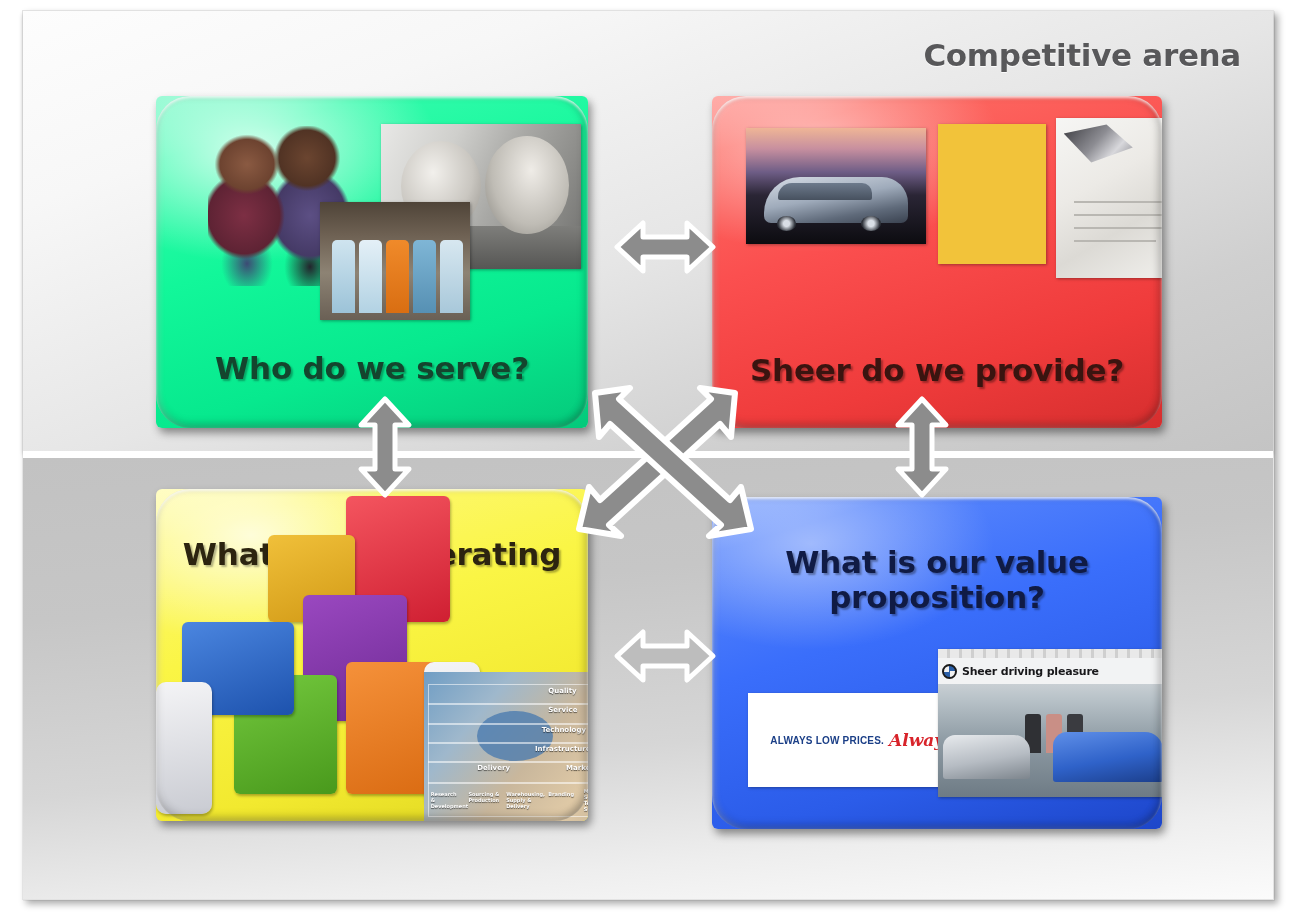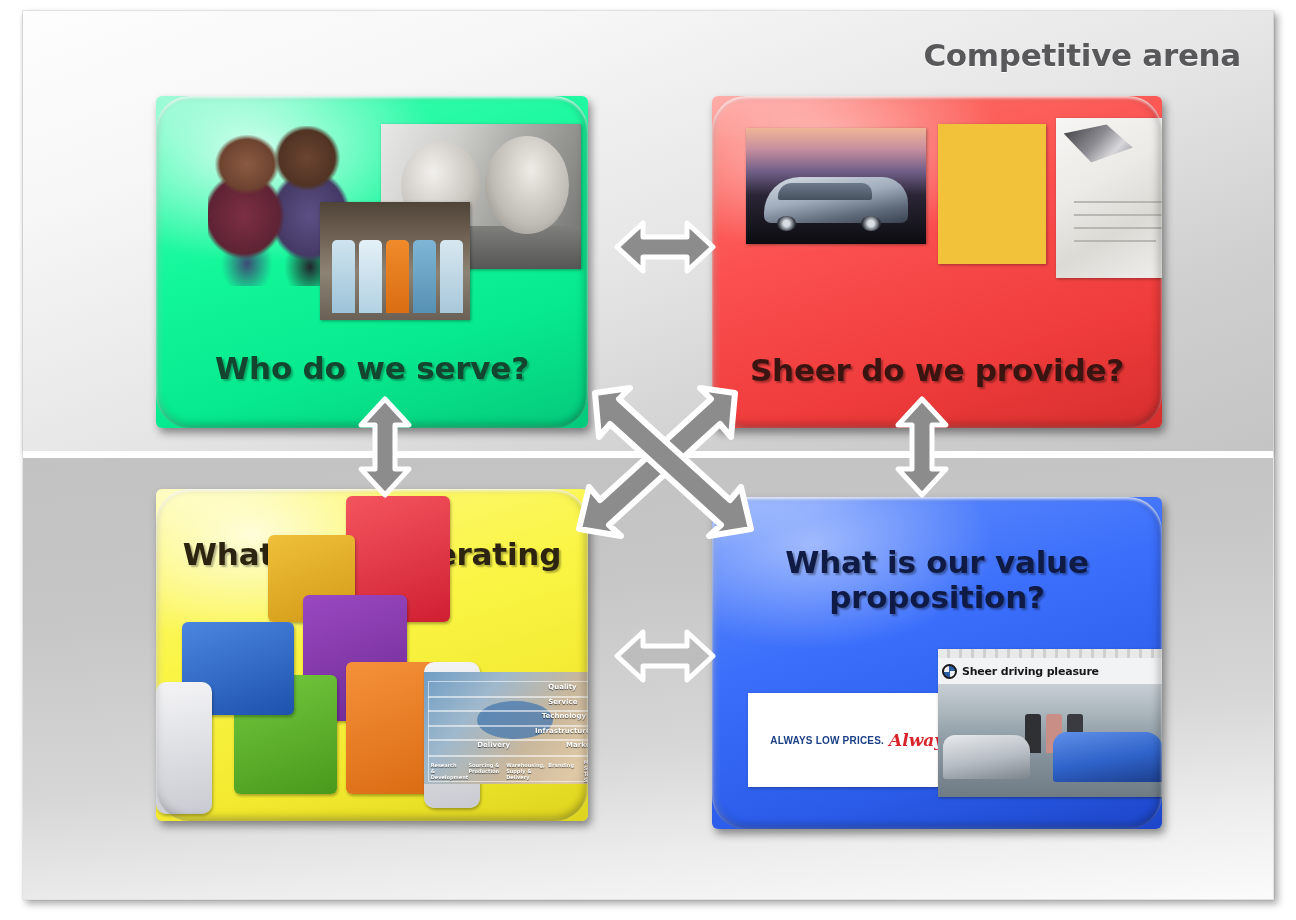--- a/index.html
+++ b/index.html
@@ -152,21 +152,21 @@
   #ph-sign{left:344px;top:22px;width:128px;height:160px;
     background:linear-gradient(150deg,#f6f6f4 0%,#eceae6 38%,#dcdad5 64%,#f3f2ef 100%);}
   #ph-sign .pen{position:absolute;left:6%;top:4%;width:54%;height:36%;
     background:linear-gradient(132deg,#3b3b40 0%,#8d8d93 40%,#d8d8dc 62%,#5a5a60 100%);
     clip-path:polygon(0% 16%,62% 0%,100% 40%,40% 66%);}
   #ph-sign .ln{position:absolute;left:14%;height:2px;background:#b9b7b2;}
 
   
   #ph-puzzle{left:22px;top:152px;width:270px;height:170px;}
   .pz{position:absolute;border-radius:6px;box-shadow:1px 2px 3px rgba(0,0,0,.3);}
-  #ph-chart{left:268px;top:183px;width:222px;height:112px;
+  #ph-chart{left:268px;top:183px;width:222px;height:149px;
     background:linear-gradient(130deg,#6f9dc4 0%,#9fb8cc 26%,#c9b79c 52%,#dfc9a6 74%,#b9a88f 100%);
     clip-path:polygon(0% 0%,88% 0%,100% 50%,88% 100%,0% 100%);
     box-shadow:none;}
   #ph-chart .row{position:absolute;left:2%;right:8%;border:1px solid rgba(255,255,255,.55);}
   #ph-chart .lbl{position:absolute;color:#fff;font-size:7px;font-weight:bold;
     text-shadow:0 1px 1px rgba(0,0,0,.6);white-space:nowrap;}
   #ph-chart .oval{position:absolute;left:24%;top:26%;width:34%;height:34%;border-radius:50%;
     background:rgba(70,120,175,.75);}
 
   

